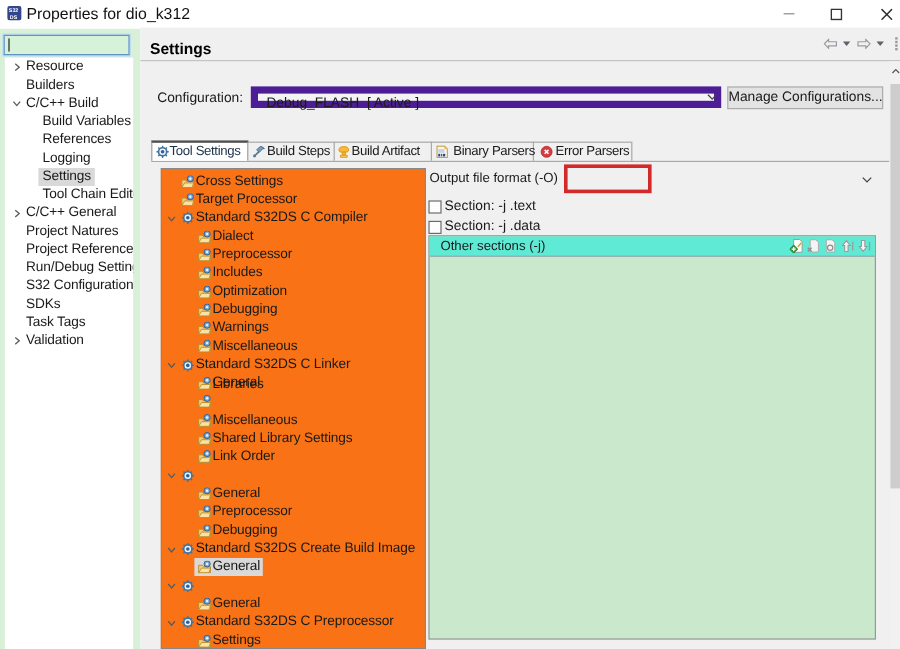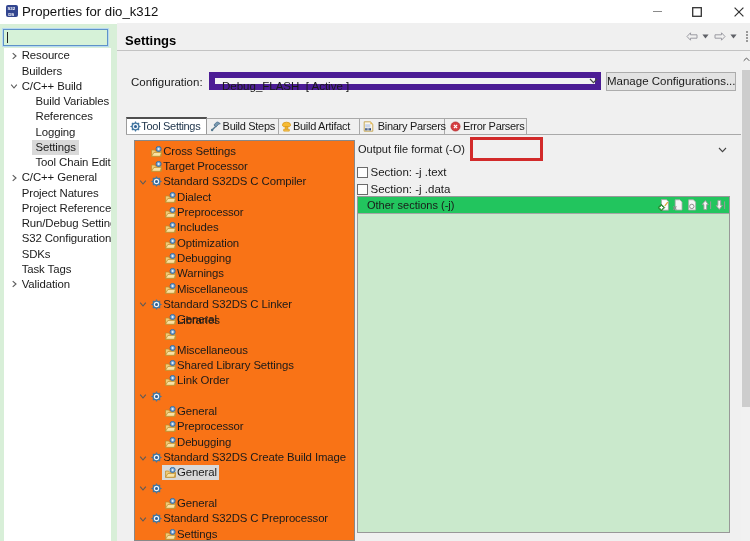--- a/index.html
+++ b/index.html
@@ -22,21 +22,21 @@
 .tabsep{position:absolute;top:94.5px;width:1px;height:16px;background:#a9a9a9}
 .tabtxt{position:absolute;top:95px;height:16px;line-height:16px;white-space:nowrap;font-size:11px;letter-spacing:-0.3px}
 #seltab{left:8.7px;top:94px;width:81px;height:17px;background:#fff;border-left:1px solid #9b9b9b;border-right:1px solid #9b9b9b;border-top:2px solid #4f4f4f}
 #mtree{left:16.5px;top:117px;width:221.5px;height:401px;background:#f97316;border:1px solid #888;overflow:hidden}
 .mrow{position:absolute;height:15px;line-height:15px;white-space:nowrap;font-size:11.4px;letter-spacing:-0.1px}
 #out-label{left:241px;top:120px;font-size:11px}
 #combo2{left:354px;top:118px;width:259px;height:18px;background:#efefef;border:1px solid #a0a0a0;line-height:16px;padding-left:7px;font-size:12px}
 #redrect{left:352.5px;top:114px;width:73px;height:24px;border:3px solid #d22a2a}
 .cb{position:absolute;width:11px;height:11px;background:#fdfdfd;border:1px solid #6a6a6a}
 #grp{left:240px;top:172.5px;width:372.5px;height:337.5px;border:1px solid #989898;background:#cae9cc}
-#grp-hdr{left:0;top:0;width:370.5px;height:17px;background:#22c55e;border-bottom:1px solid #a5a5a5;line-height:16px;padding-left:9px;font-size:11px}
+#grp-hdr{left:0;top:0;width:370.5px;height:17px;background:#5eead4;border-bottom:1px solid #a5a5a5;line-height:16px;padding-left:9px;font-size:11px}
 #sb{left:624px;top:28px;width:9px;height:490px;background:#f1f1f1}
 #sb-thumb{left:1px;top:19px;width:7.5px;height:337px;background:#cdcdcd}
 svg.ic{position:absolute}
 </style></head><body>
 
 <svg width="0" height="0" style="position:absolute">
 <defs>
 <symbol id="chev-r" viewBox="0 0 8 8">
         <path d="M2.7 1.2 L6 4 L2.7 6.8" fill="none" stroke="#5a5a5a" stroke-width="1.1"></path>
       </symbol>

